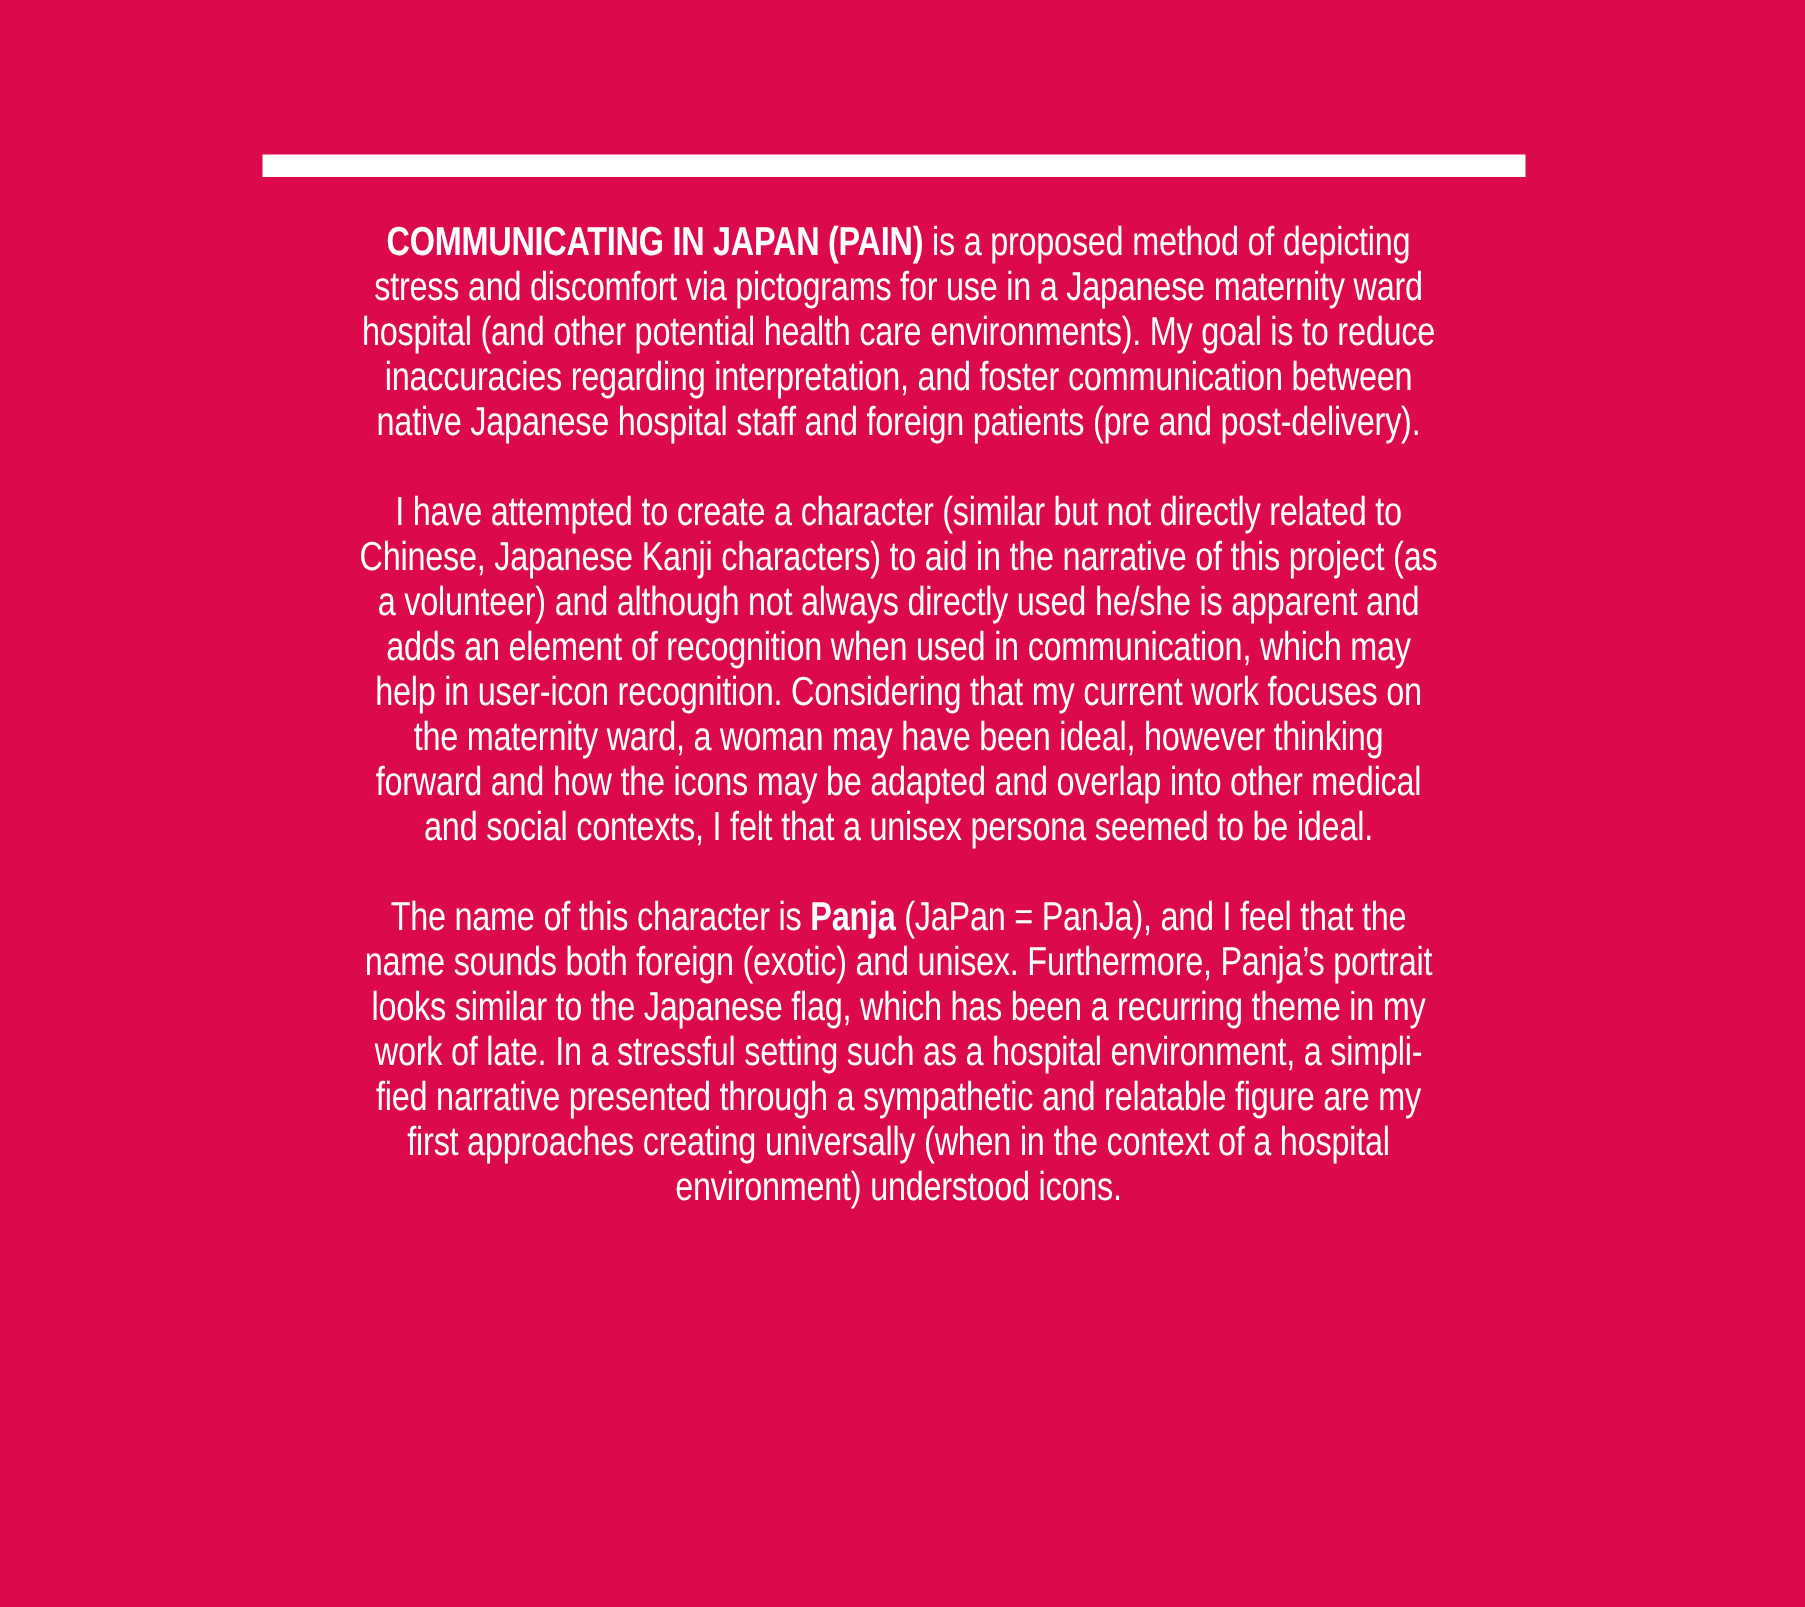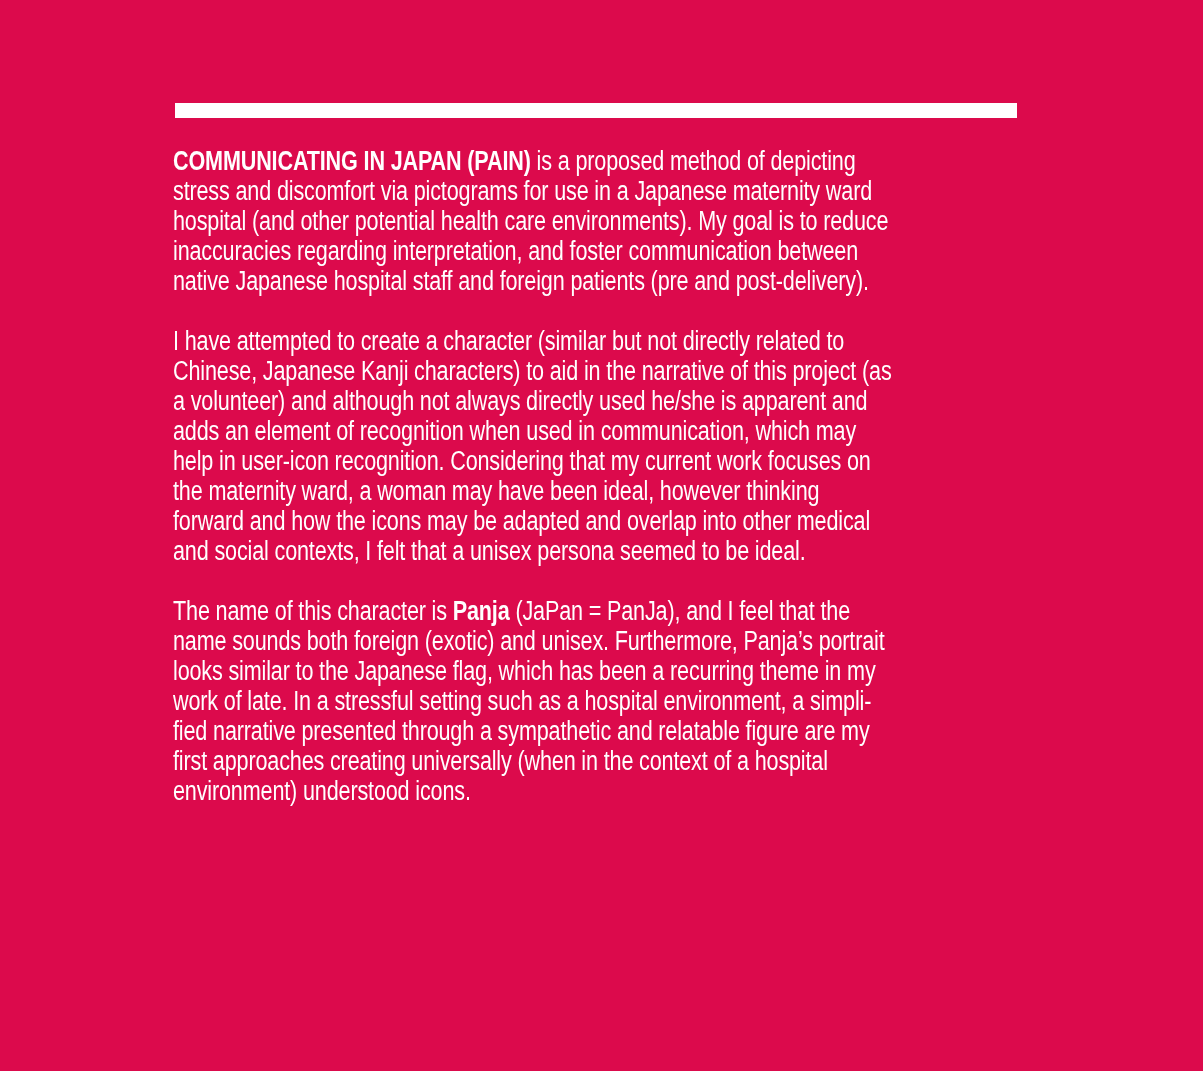--- a/index.html
+++ b/index.html
@@ -11,20 +11,21 @@
     height: 1071px;
     overflow: hidden;
     background: var(--bg, #DC0A4C);
   }
   .poster {
     position: relative;
     width: 1203px;
     height: 787px;
     background: var(--bg, #DC0A4C);
     font-family: "Liberation Sans", sans-serif;
+    text-align: center;
   }
   .top-bar {
     position: absolute;
     left: 175px;
     top: 103px;
     width: 842px;
     height: 15px;
     background: var(--bar, #FFFFFF);
   }
   .text-block {

